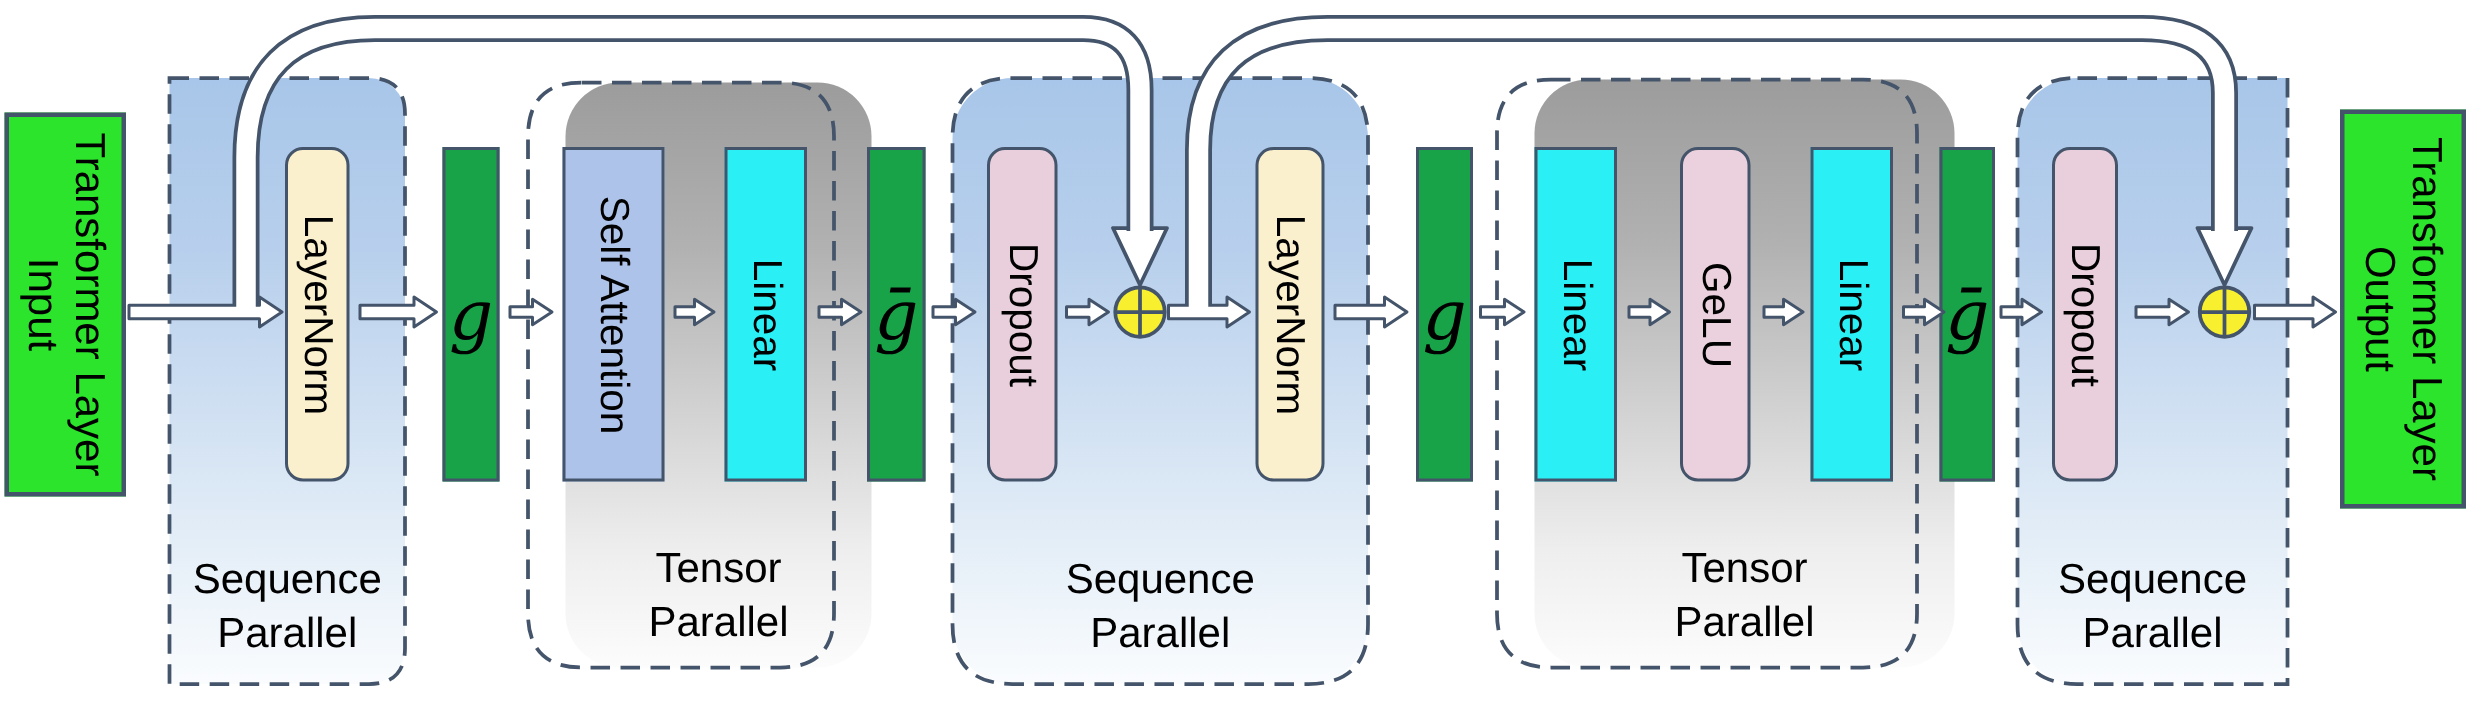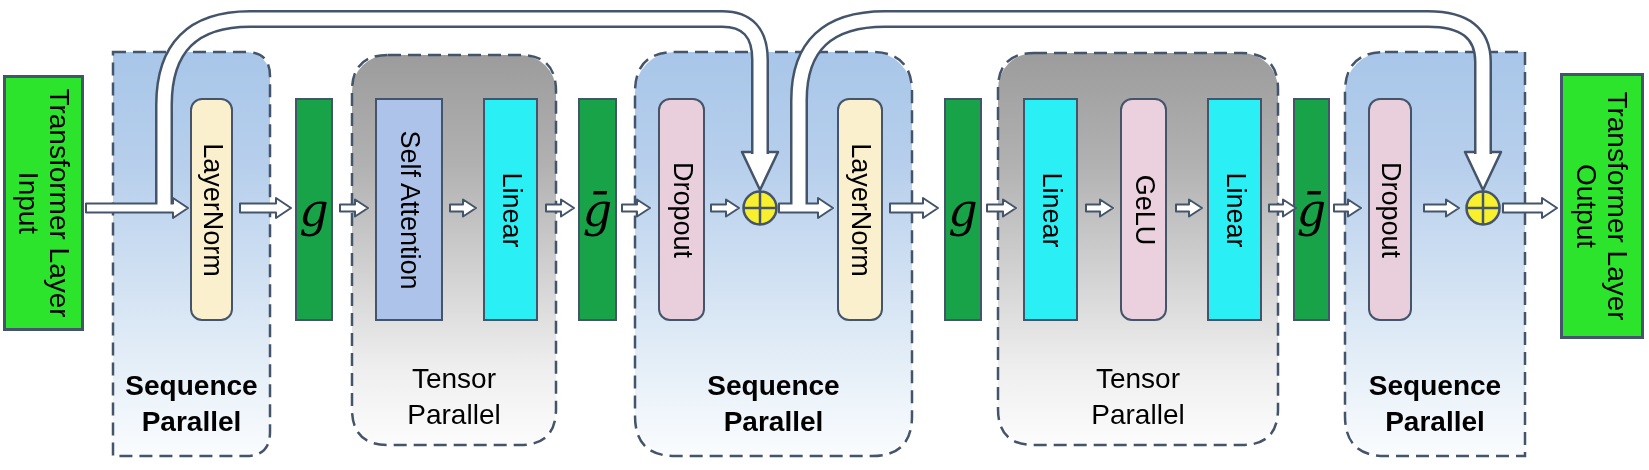--- a/index.html
+++ b/index.html
@@ -3,21 +3,21 @@
 <meta charset="utf-8">
 <style>
   html,body{margin:0;padding:0;background:#ffffff;}
   .canvas{
     position:relative;width:1649px;height:470px;background:#ffffff;
     font-family:"Liberation Sans",sans-serif;overflow:hidden;
   }
   
   .region{position:absolute;z-index:1;}
   .region.blue{background:linear-gradient(180deg,#a8c6e9 0%,#b7cfec 28%,#e7f0f8 80%,#fafcfe 100%);}
-  .region.gray{background:linear-gradient(180deg,#9c9c9c 0%,#b1b1b1 28%,#eeeeee 80%,#fcfcfc 100%);}
+  .region.gray{background:linear-gradient(180deg,#9c9c9c 0%,#b1b1b1 28%,#eeeeee 80%,#fcfcfc 100%);margin-left:25px;}
   
   .node{position:absolute;z-index:2;border:2px solid #44546a;box-sizing:border-box;}
   .node.round{border-radius:12px;}
   .io{border-width:3px;}
   
   .vtext{
     position:absolute;left:50%;top:50%;
     transform:translate(-50%,-50%) rotate(90deg);
     white-space:nowrap;font-size:27px;color:#000;
   }
@@ -33,21 +33,21 @@
     position:absolute;left:50%;top:50%;
     transform:translate(-50%,-50%);
     font-family:"DejaVu Serif",serif;font-style:italic;
     font-size:46px;color:#000;
   }
   
   .rlabel{
     position:absolute;left:0;right:0;text-align:center;
     font-size:28px;line-height:1.28;color:#000;z-index:2;
   }
-  .rlabel.sp{bottom:16px;font-weight:bold;}
+  .rlabel.sp{bottom:16px;}
   .rlabel.tp{bottom:12px;}
   
   svg.overlay{position:absolute;left:0;top:0;z-index:3;pointer-events:none;}
 </style>
 </head>
 <body>
 
 <div class="canvas">
 
   <div class="region blue" style="left:113px;top:52px;width:157px;height:404px;border-radius:2px 24px 24px 2px;">

